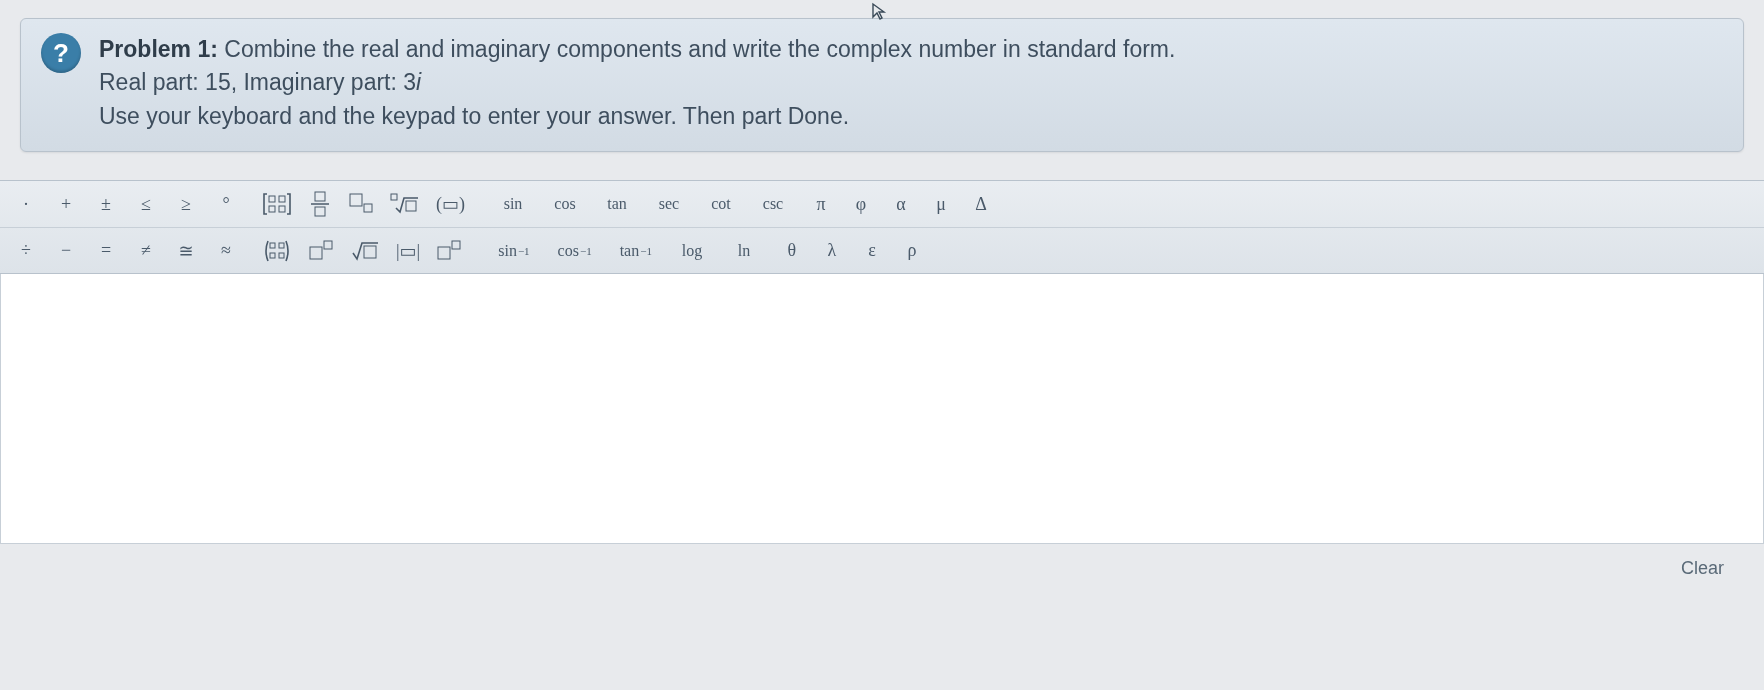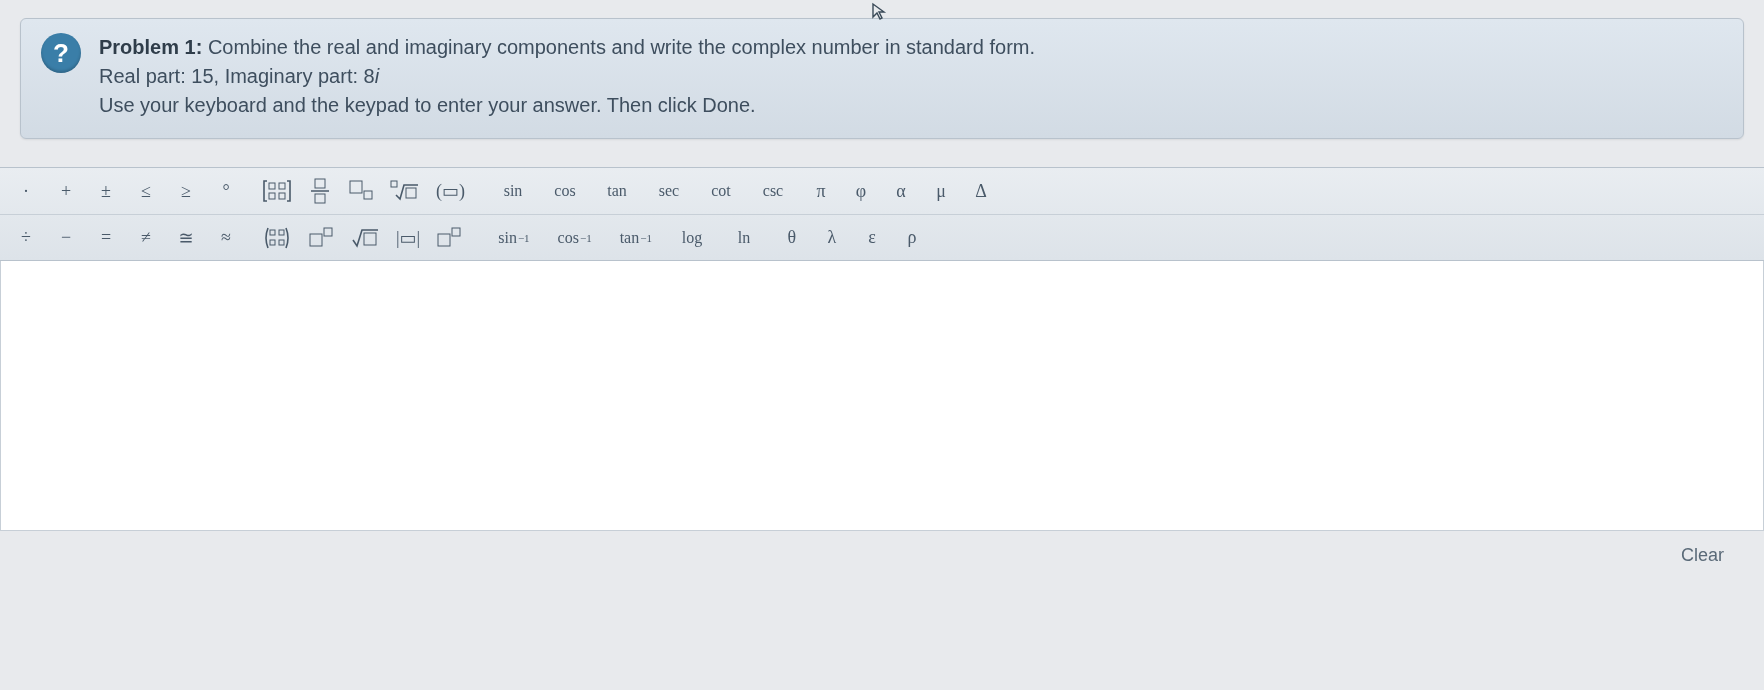--- a/index.html
+++ b/index.html
@@ -26,21 +26,21 @@
     width: 40px; height: 40px;
     background: #3a7ea8;
     border-radius: 50%;
     color: #fff;
     font-size: 26px;
     font-weight: bold;
     display: flex; align-items: center; justify-content: center;
     flex-shrink: 0;
     box-shadow: inset 0 -2px 3px rgba(0,0,0,0.2);
   }
-  .problem-text { font-size: 20px; line-height: 1.45; color:#3e4e5e; }
+  .problem-text { font-size: 23px; line-height: 1.45; color:#3e4e5e; }
   .problem-text .title-strong { font-weight: 600; color:#2f3d4a; }
   .problem-text .ital { font-style: italic; }
 
   .keypad {
     margin-top: 28px;
     border-top: 1px solid #b8c2cc;
     border-bottom: 1px solid #b8c2cc;
     background: linear-gradient(180deg,#e9edf1 0%,#dde3e9 100%);
   }
   .keypad-row {
@@ -106,23 +106,23 @@
     </svg>
 </div>
 
 <div class="problem-banner">
   <div class="help-badge">?</div>
   <div class="problem-text">
     <div>
       <span class="title-strong">Problem 1:</span><span> Combine the real and imaginary components and write the complex number in standard form.</span>
     </div>
     <div>
-      <span>Real part: 15, Imaginary part: 8</span><span class="ital">i</span>
+      <span>Real part: 15, Imaginary part: 3</span><span class="ital">i</span>
     </div>
-    <div>Use your keyboard and the keypad to enter your answer. Then click Done.</div>
+    <div>Use your keyboard and the keypad to enter your answer. Then part Done.</div>
   </div>
 </div>
 
 <div class="keypad">
   <div class="keypad-row">
     <span class="kbtn">·</span>
     <span class="kbtn">+</span>
     <span class="kbtn">±</span>
     <span class="kbtn">≤</span>
     <span class="kbtn">≥</span>

